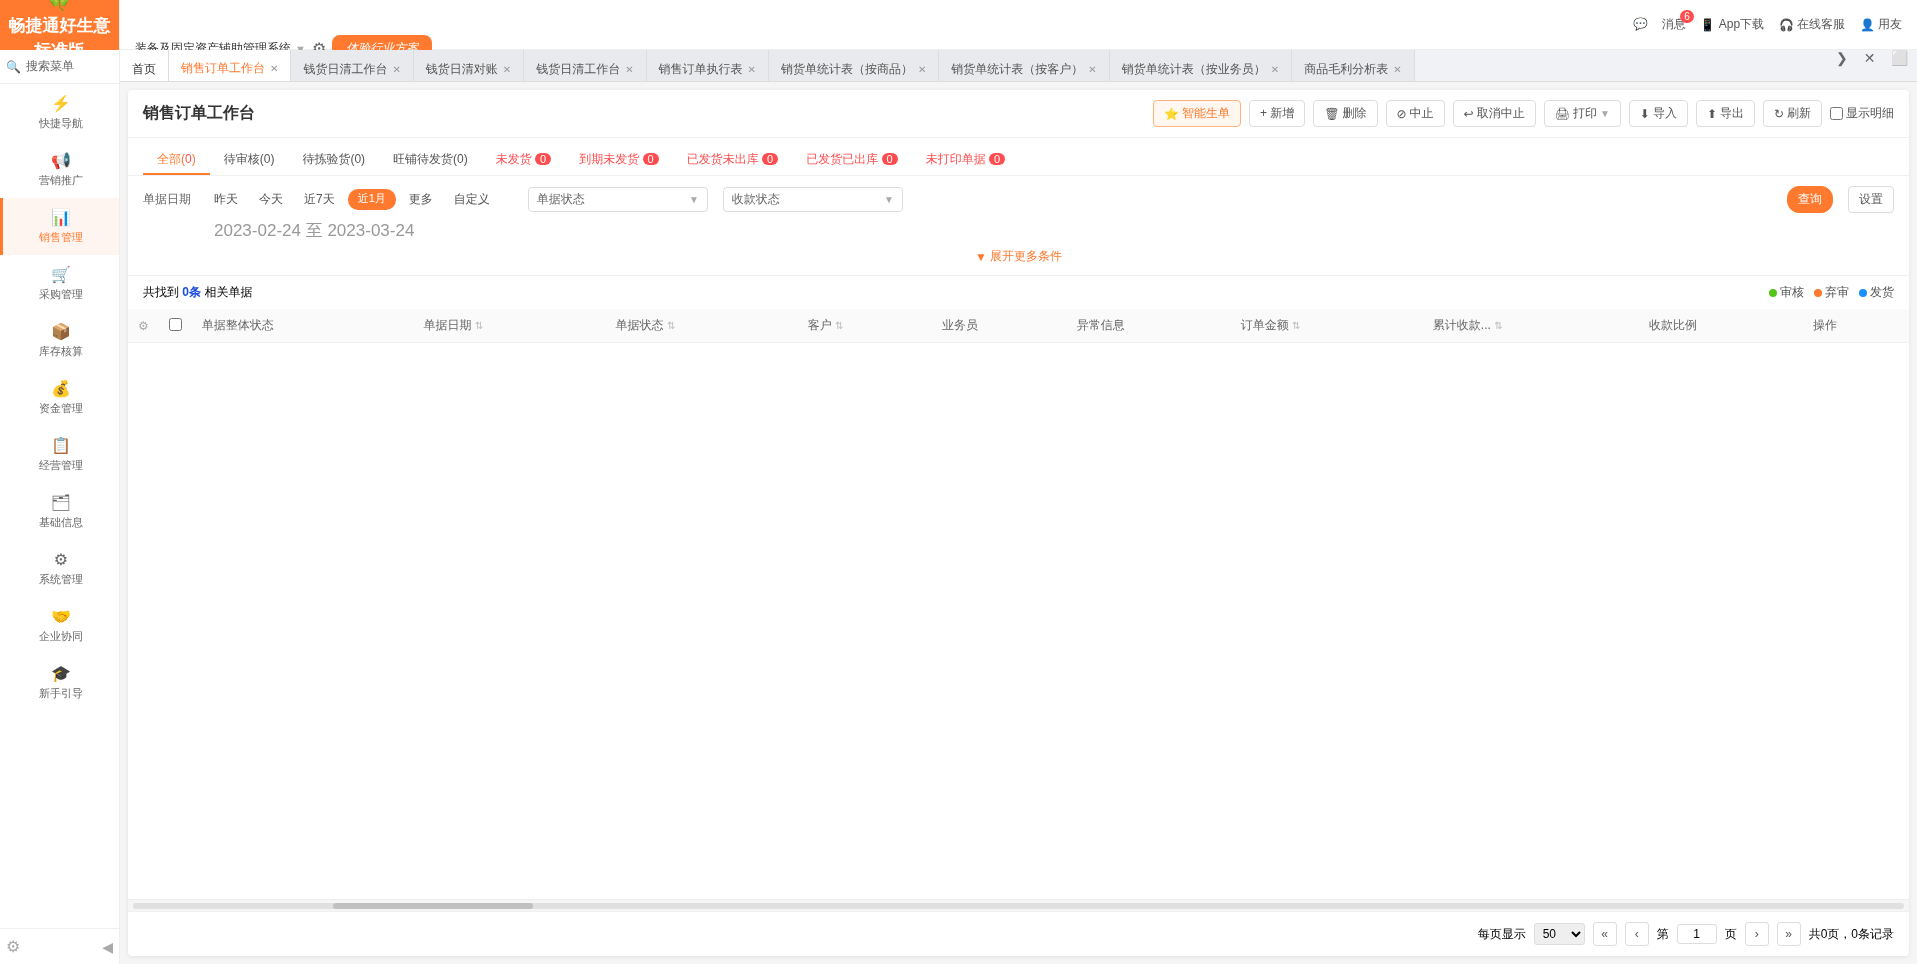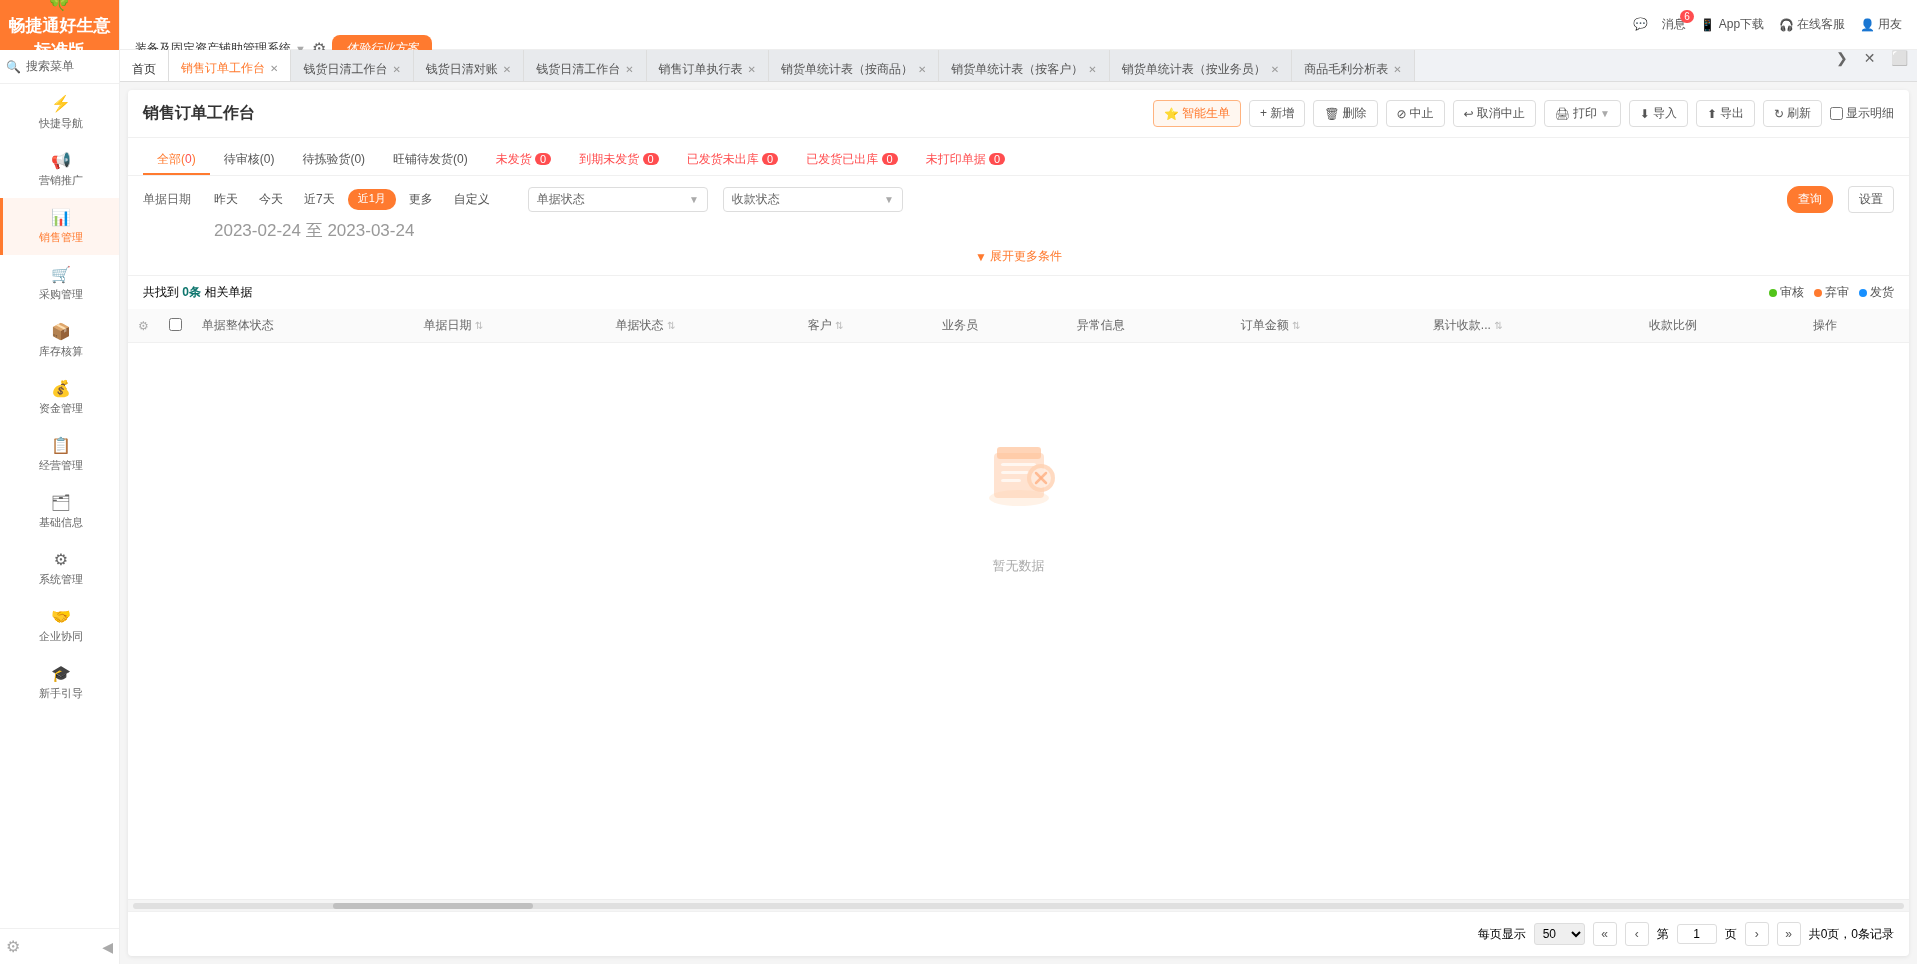--- a/index.html
+++ b/index.html
@@ -351,21 +351,21 @@
         <span class="expand-btn">
           <span>▼</span>
           <span>展开更多条件</span>
         </span>
       </div>
     </div>
 
     <div class="result-info">
       <span>
         <span>共找到</span>
-        <span style="color:#0f766e;font-weight:bold;">0条</span>
+        <span style="color:#1d4ed8;font-weight:bold;">0条</span>
         <span>相关单据</span>
       </span>
       <div class="result-actions">
         <span class="result-action-btn">
           <span class="dot dot-audit"></span>
           <span>审核</span>
         </span>
         <span class="result-action-btn">
           <span class="dot dot-cancel"></span>
           <span>弃审</span>
@@ -419,37 +419,20 @@
             </th>
             <th>
               <span>操作</span>
             </th>
           </tr>
         </thead>
         <tbody id="table-body">
         </tbody>
       </table>
 
-      <div class="empty-state">
-        <div class="empty-icon">
-          <svg width="100" height="100" viewBox="0 0 100 100" xmlns="http://www.w3.org/2000/svg">
-            <ellipse cx="50" cy="75" rx="30" ry="8" fill="#ffd6b0" opacity="0.5"></ellipse>
-            <rect x="25" y="30" width="50" height="45" rx="4" fill="#ffb37f" opacity="0.6"></rect>
-            <rect x="28" y="24" width="44" height="12" rx="3" fill="#ff9a55" opacity="0.7"></rect>
-            <rect x="32" y="40" width="35" height="3" rx="2" fill="#fff" opacity="0.7"></rect>
-            <rect x="32" y="48" width="28" height="3" rx="2" fill="#fff" opacity="0.7"></rect>
-            <rect x="32" y="56" width="20" height="3" rx="2" fill="#fff" opacity="0.7"></rect>
-            <circle cx="72" cy="55" r="14" fill="#ffb37f" opacity="0.8"></circle>
-            <circle cx="72" cy="55" r="10" fill="#fff" opacity="0.5"></circle>
-            <line x1="67" y1="50" x2="77" y2="60" stroke="#ff7a2f" stroke-width="2.5" stroke-linecap="round" opacity="0.8"></line>
-            <line x1="77" y1="50" x2="67" y2="60" stroke="#ff7a2f" stroke-width="2.5" stroke-linecap="round" opacity="0.8"></line>
-          </svg>
-        </div>
-        <span class="empty-text">暂无数据</span>
-      </div>
     </div>
 
     <div class="scroll-bar-wrap">
       <div class="scroll-bar-track">
         <div class="scroll-bar-thumb"></div>
       </div>
     </div>
 
     <div class="pagination">
       <span>每页显示</span>

